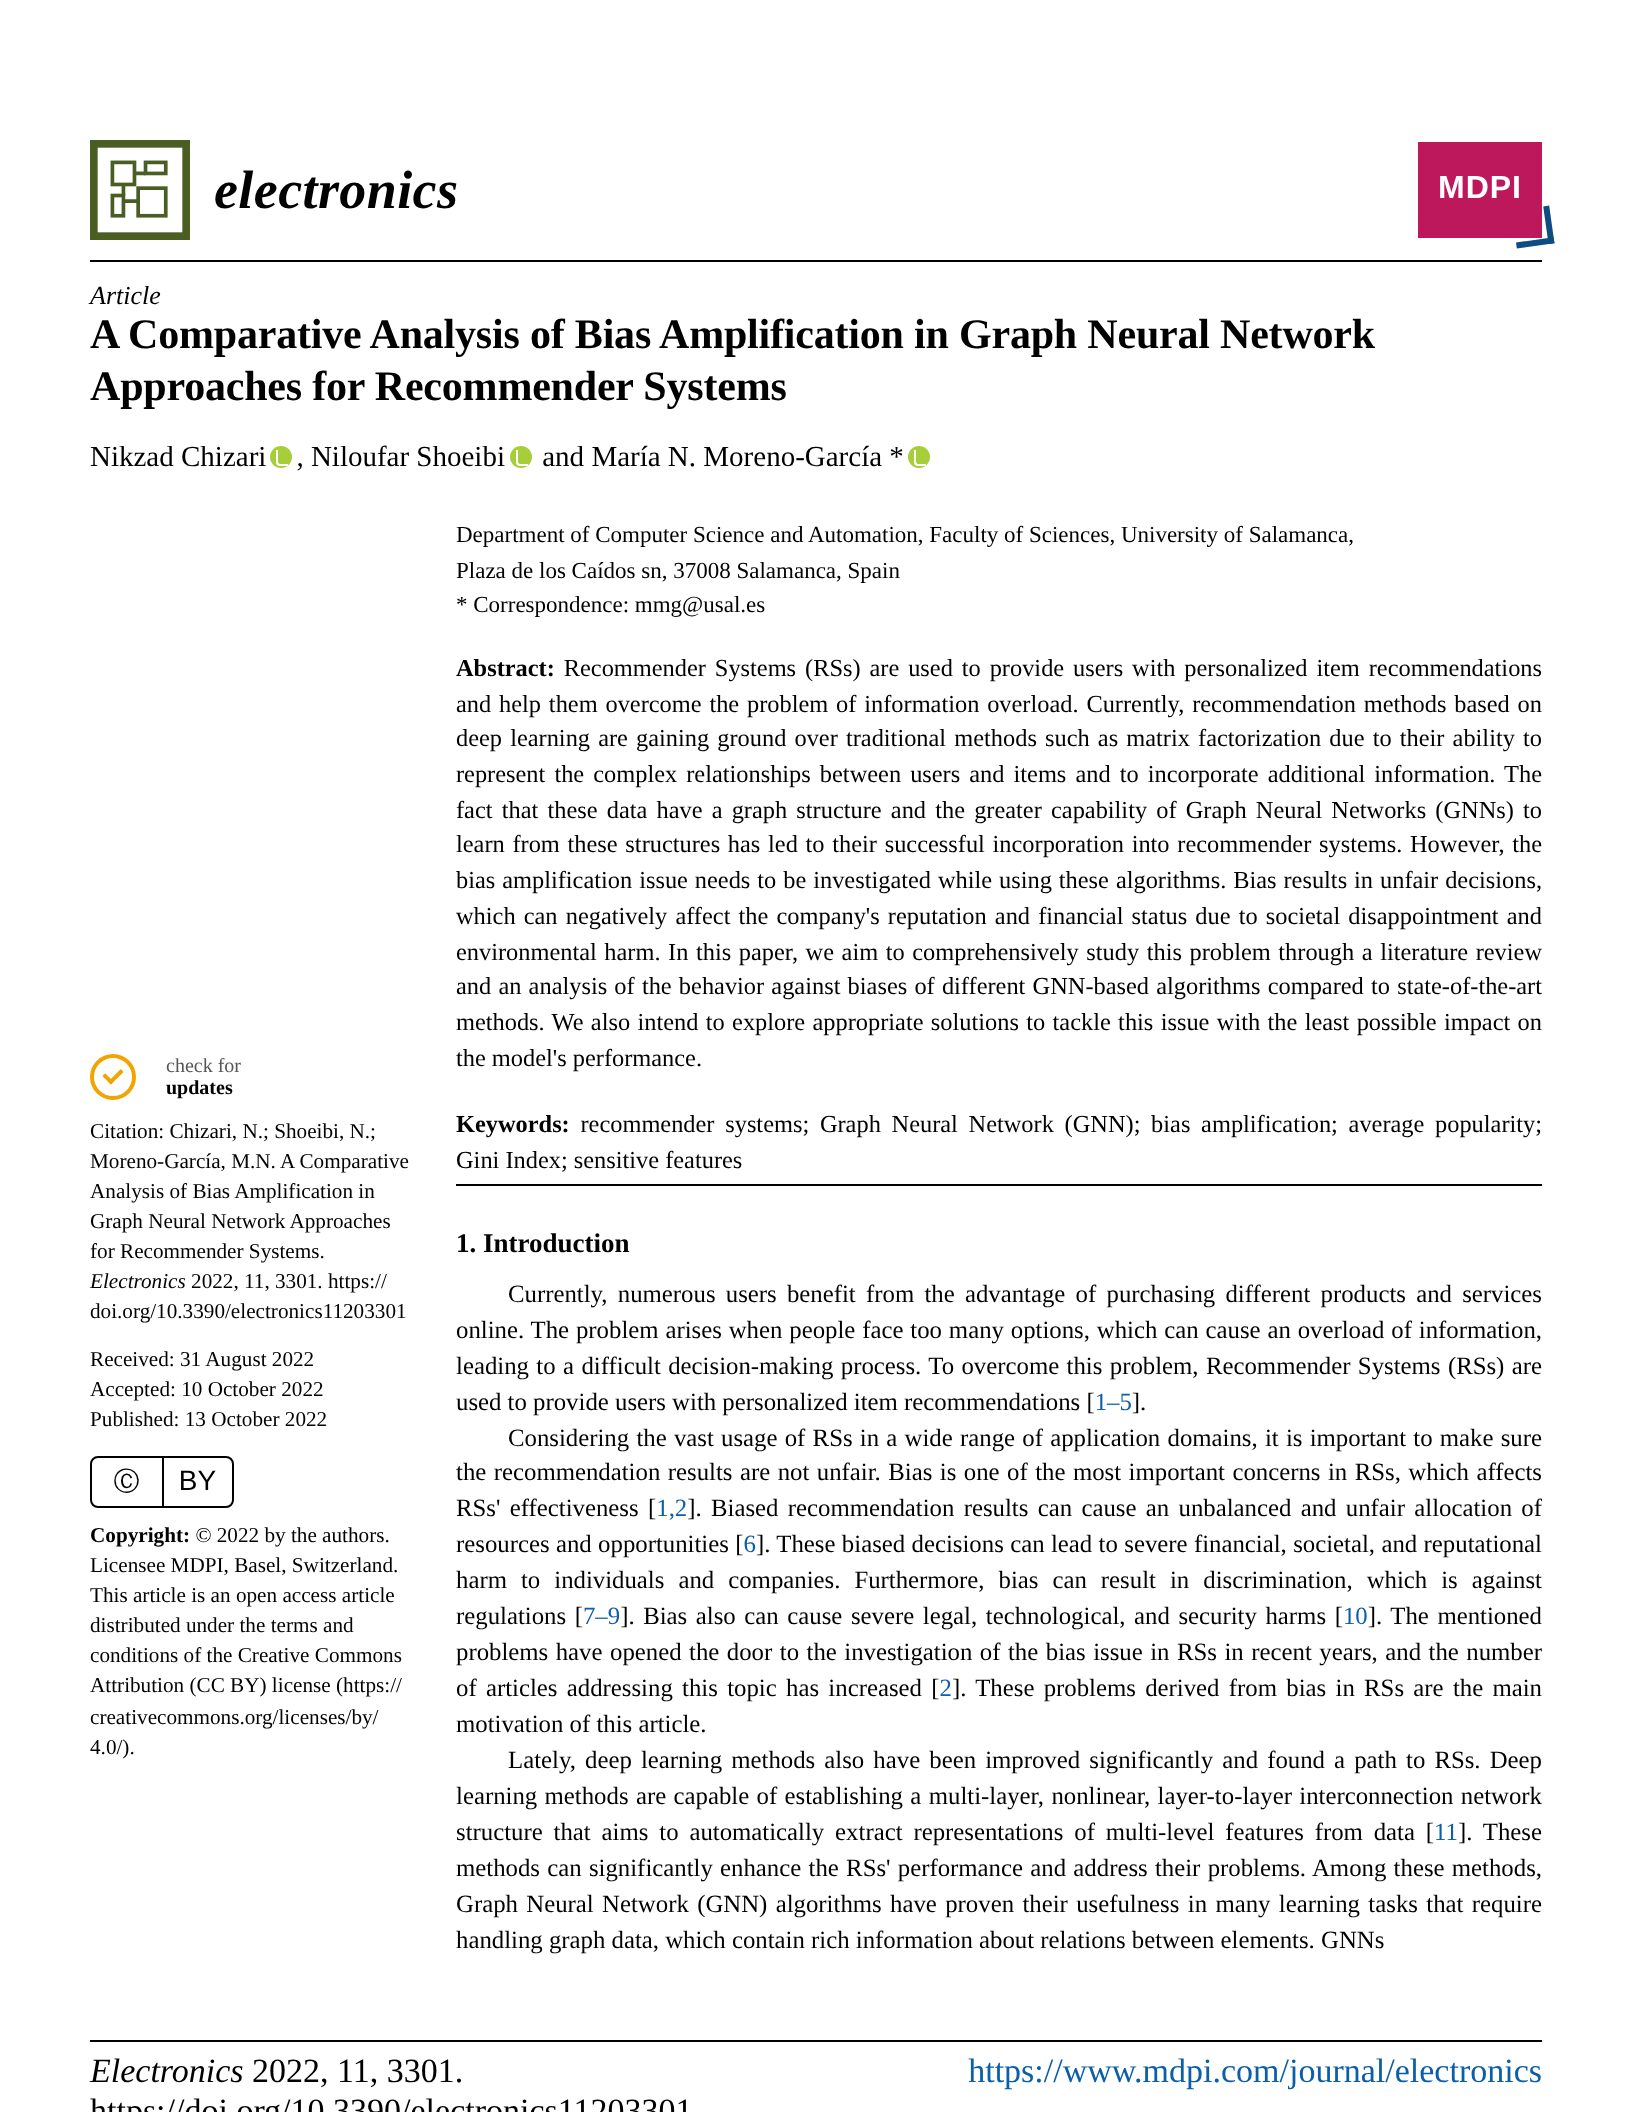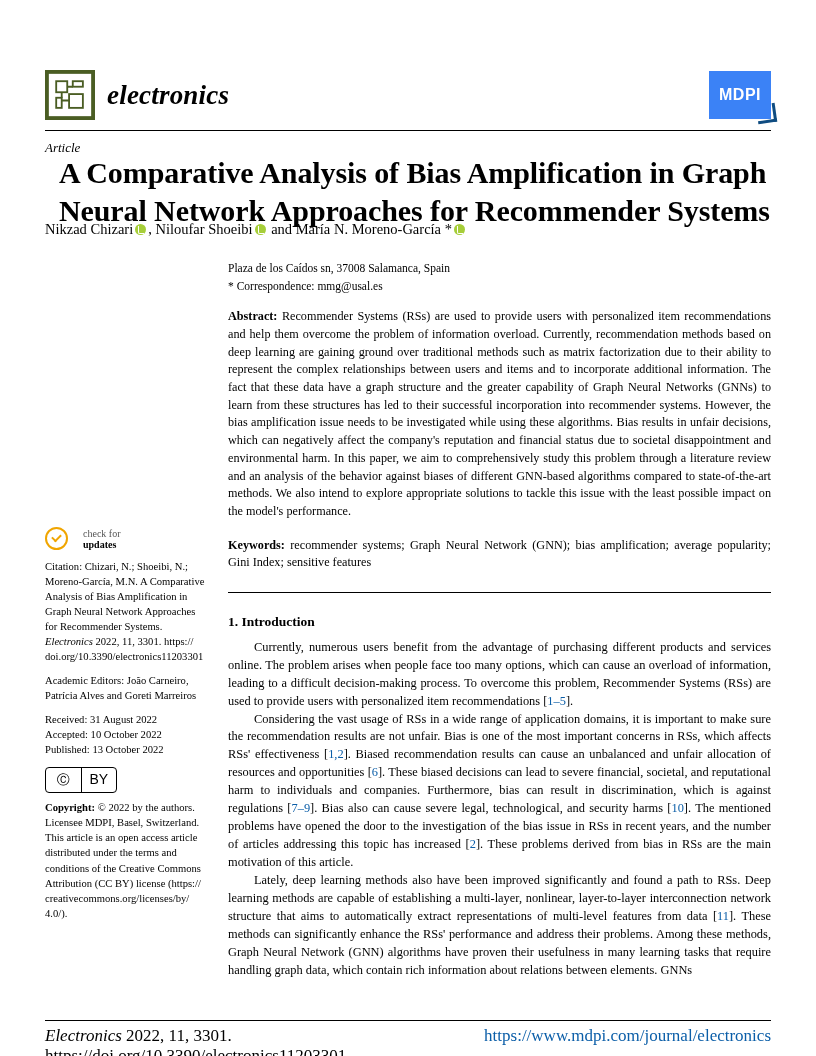--- a/index.html
+++ b/index.html
@@ -50,21 +50,21 @@
   .journal-name {
     font-family: "Liberation Serif", serif;
     font-style: italic;
     font-weight: bold;
     font-size: 27px;
     letter-spacing: 0.2px;
   }
   .mdpi-logo {
     width: 62px;
     height: 48px;
-    background: #3b82f6;
+    background: #be185d;
     color: #ffffff;
     display: flex;
     align-items: center;
     justify-content: center;
     font-family: "Liberation Sans", sans-serif;
     font-weight: bold;
     font-size: 16px;
     letter-spacing: 0.5px;
     position: relative;
   }
@@ -91,24 +91,24 @@
   
   .article-kicker {
     position: absolute;
     left: 45px;
     top: 128px;
     font-style: italic;
     font-size: 13px;
   }
   .article-title {
     position: absolute;
-    left: 59px;
+    left: 45px;
     top: 142px;
     width: 726px;
-    font-size: 30px;
+    font-size: 21px;
     font-weight: bold;
     line-height: 1.25;
     letter-spacing: -0.1px;
   }
   .authors {
     position: absolute;
     left: 45px;
     top: 208px;
     width: 726px;
     font-size: 14.5px;
@@ -309,20 +309,21 @@
 
   <div class="article-kicker">Article</div>
   <div class="article-title">A Comparative Analysis of Bias Amplification in Graph Neural Network Approaches for Recommender Systems</div>
 
   <div class="authors">
     <span>Nikzad Chizari</span><span class="orcid"></span><span>, </span><span>Niloufar Shoeibi</span><span class="orcid"></span><span> and </span><span>María N. Moreno-García *</span><span class="orcid"></span>
   </div>
 
   <div class="right-col">
     <div class="affil">
+      <div>Department of Computer Science and Automation, Faculty of Sciences, University of Salamanca,</div>
       <div>Plaza de los Caídos sn, 37008 Salamanca, Spain</div>
       <div>*   Correspondence: mmg@usal.es</div>
     </div>
 
     <div class="abstract">
       <span class="lbl">Abstract:</span>
       <span>Recommender Systems (RSs) are used to provide users with personalized item recommendations and help them overcome the problem of information overload. Currently, recommendation methods based on deep learning are gaining ground over traditional methods such as matrix factorization due to their ability to represent the complex relationships between users and items and to incorporate additional information. The fact that these data have a graph structure and the greater capability of Graph Neural Networks (GNNs) to learn from these structures has led to their successful incorporation into recommender systems. However, the bias amplification issue needs to be investigated while using these algorithms. Bias results in unfair decisions, which can negatively affect the company's reputation and financial status due to societal disappointment and environmental harm. In this paper, we aim to comprehensively study this problem through a literature review and an analysis of the behavior against biases of different GNN-based algorithms compared to state-of-the-art methods. We also intend to explore appropriate solutions to tackle this issue with the least possible impact on the model's performance.</span>
     </div>
 
     <div class="keywords">
@@ -341,21 +342,20 @@
         <span class="t2">updates</span>
       </div>
     </div>
 
     <div class="side-block">
       <span>Citation: Chizari, N.; Shoeibi, N.; Moreno-García, M.N. A Comparative Analysis of Bias Amplification in Graph Neural Network Approaches for Recommender Systems.</span>
       <span style="font-style:italic">Electronics</span>
       <span>2022, 11, 3301. https:// doi.org/10.3390/electronics11203301</span>
     </div>
 
-    <div class="side-block">Academic Editors: João Carneiro, Patrícia Alves and Goreti Marreiros</div>
 
     <div class="side-block">
       <div>Received: 31 August 2022</div>
       <div>Accepted: 10 October 2022</div>
       <div>Published: 13 October 2022</div>
     </div>
 
 
     <div class="cc-box">
       <div class="cc-sym">Ⓒ</div>

